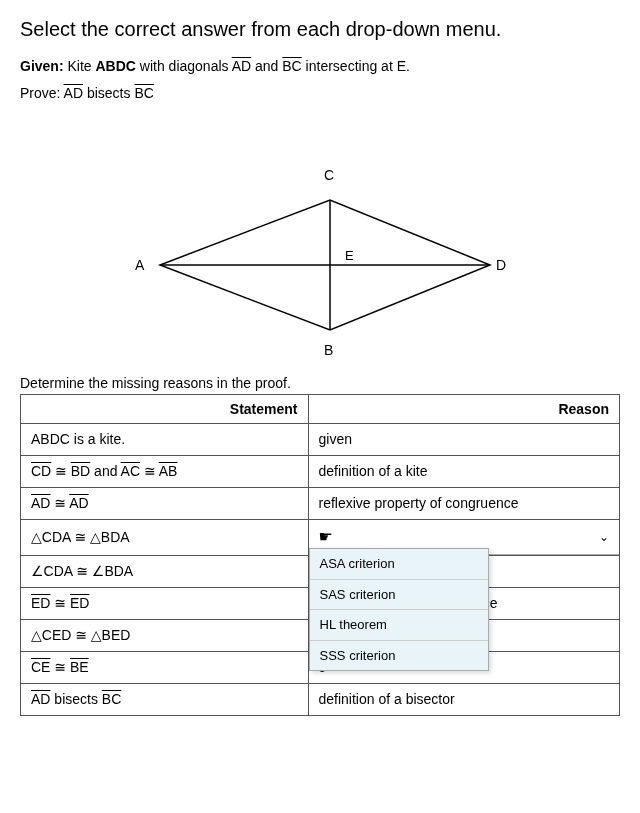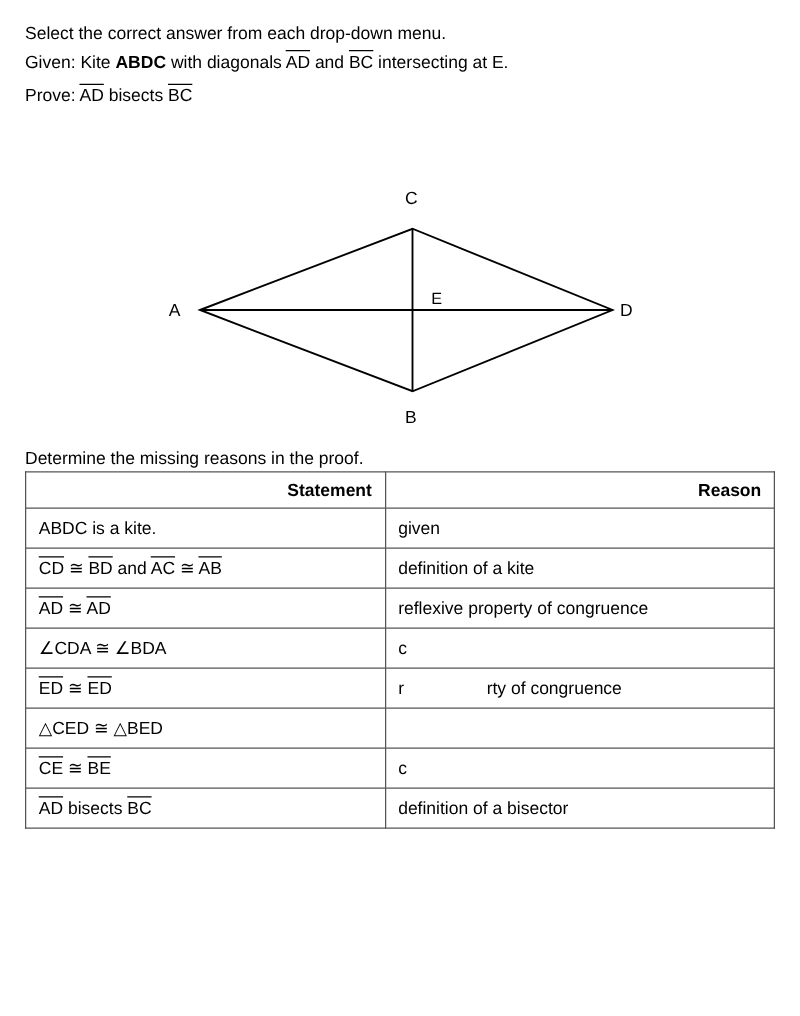--- a/index.html
+++ b/index.html
@@ -6,29 +6,29 @@
     body {
       font-family: Arial, sans-serif;
       font-size: 14px;
       background: #fff;
       width: 640px;
       min-height: 813px;
       padding: 18px 20px 20px 20px;
       color: #000;
     }
     .instruction {
-      font-size: 14px;
-      margin-bottom: 4px;
+      font-size: 20px;
+      margin-bottom: 14px;
     }
     .given-block {
       margin-bottom: 8px;
       font-size: 14px;
       line-height: 1.6;
     }
-    .given-block .bold { font-weight: normal; }
+    .given-block .bold { font-weight: bold; }
     .overline { text-decoration: overline; text-align: center; }
     .prove-block {
       margin-bottom: 14px;
       font-size: 14px;
     }
     
     .diagram-container {
       display: flex;
       justify-content: center;
       margin-bottom: 10px;
@@ -145,20 +145,35 @@
     <tr>
       <td><span class="overline">CD</span> ≅ <span class="overline">BD</span> and <span class="overline">AC</span> ≅ <span class="overline">AB</span></td>
       <td>definition of a kite</td>
     </tr>
 
     <tr>
       <td><span class="overline">AD</span> ≅ <span class="overline">AD</span></td>
       <td>reflexive property of congruence</td>
     </tr>
 
+    <tr>
+      <td>△CDA ≅ △BDA</td>
+      <td style="padding:0; position:relative;">
+        <div class="dropdown-trigger">
+          <span class="cursor-icon">☛</span>
+          <span class="chevron">⌄</span>
+        </div>
+        <div class="dropdown-menu">
+          <div class="menu-item">ASA criterion</div>
+          <div class="menu-item">SAS criterion</div>
+          <div class="menu-item">HL theorem</div>
+          <div class="menu-item">SSS criterion</div>
+        </div>
+      </td>
+    </tr>
 
     <tr>
       <td>∠CDA ≅ ∠BDA</td>
       <td style="position:relative;">
         <span>c</span>
       </td>
     </tr>
 
     <tr>
       <td><span class="overline">ED</span> ≅ <span class="overline">ED</span></td>

